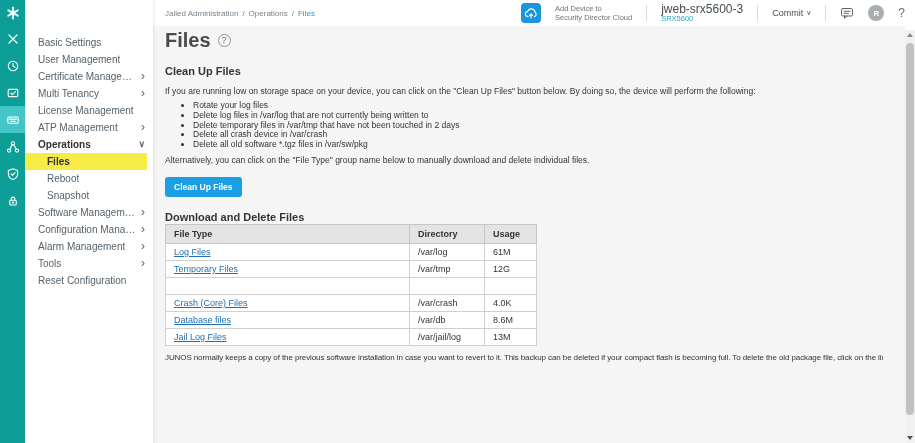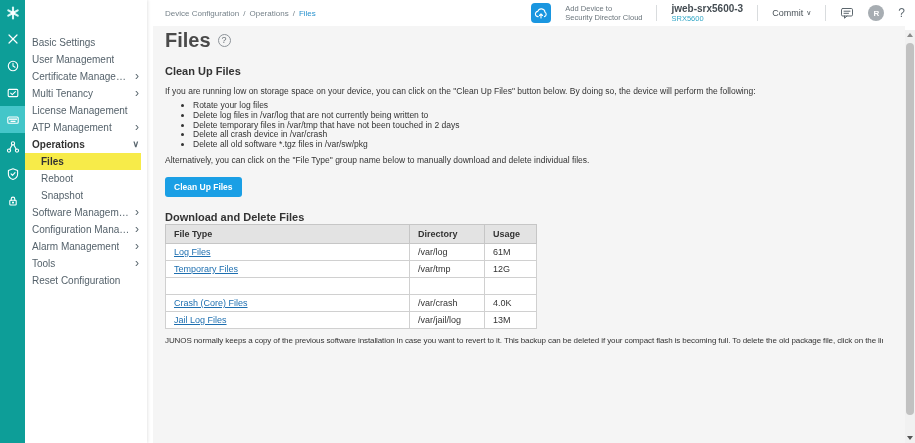--- a/index.html
+++ b/index.html
@@ -8,39 +8,39 @@
   #app { position:relative; width:915px; height:443px; background:#fff; overflow:hidden; }
 
   
   .iconstrip { position:absolute; left:0; top:0; width:25px; height:443px; background:#0d9e98; display:flex; flex-direction:column; align-items:center; z-index:5; }
   .iconstrip .logo-cell { width:25px; height:25px; display:flex; align-items:center; justify-content:center; }
   .iconstrip .icon-cell { width:25px; height:27px; display:flex; align-items:center; justify-content:center; cursor:pointer; }
   .iconstrip .icon-cell.active { background:#44c6c9; }
   .iconstrip svg { display:block; }
 
   
-  .menu { position:absolute; left:19px; top:0; width:128px; height:443px; background:#fff; box-shadow:1px 0 3px rgba(0,0,0,0.10); padding-top:34px; z-index:4; }
+  .menu { position:absolute; left:25px; top:0; width:128px; height:443px; background:#fff; box-shadow:1px 0 3px rgba(0,0,0,0.10); padding-top:34px; z-index:4; }
   .menu-item { height:17px; line-height:17px; font-size:10px; color:#55626b; padding:0 8px 0 13px; display:flex; align-items:center; justify-content:space-between; white-space:nowrap; overflow:hidden; cursor:pointer; }
   .menu-item .lbl { overflow:hidden; text-overflow:ellipsis; }
   .menu-item .chev { color:#5a676f; font-size:12px; line-height:17px; flex:0 0 auto; margin-left:4px; }
   .menu-item.bold { font-weight:bold; color:#333; }
   .menu-item.sub { padding-left:22px; }
   .menu-item.active-yellow { background:#f7eb49; font-weight:bold; color:#333; width:122px; }
 
   
   .header { position:absolute; left:153px; top:0; width:762px; height:26px; background:#fff; display:flex; align-items:center; padding:0 10px 0 12px; z-index:3; }
   .breadcrumb { font-size:8px; color:#76828a; display:flex; align-items:center; gap:4px; }
   .breadcrumb .crumb { cursor:pointer; }
   .breadcrumb .crumb.current { color:#2a93cf; }
   .hdr-right { margin-left:auto; display:flex; align-items:center; gap:14px; }
   .sd-icon { width:20px; height:20px; background:#1a96e0; border-radius:4px; display:flex; align-items:center; justify-content:center; cursor:pointer; flex:0 0 auto; }
   .sd-text { font-size:7.5px; line-height:9px; color:#6b757c; cursor:pointer; }
   .vdiv { width:1px; height:16px; background:#d9dcde; }
   .device-block { text-align:left; }
-  .device-name { font-size:10px; color:#454d53; line-height:10px;font-weight:bold; }
+  .device-name { font-size:12px; color:#454d53; line-height:10px; }
   .device-model { font-size:7.5px; color:#33a7c6; line-height:9px; }
   .commit { font-size:9px; color:#4a5258; display:flex; align-items:center; gap:3px; cursor:pointer; }
   .commit .caret { font-size:7px; color:#4a5258; }
   .fb-icon { cursor:pointer; display:flex; }
   .avatar { width:16px; height:16px; border-radius:50%; background:#a7adb2; color:#fff; font-size:8px; font-weight:bold; display:flex; align-items:center; justify-content:center; cursor:pointer; }
   .help-q { font-size:12px; color:#5f6a72; cursor:pointer; }
 
   
   .content { position:absolute; left:153px; top:26px; width:752px; height:417px; background:#f5f5f5; padding:0 22px 0 12px; overflow:hidden; z-index:2; }
   .page-title-row { margin-top:3px; display:flex; align-items:center; gap:7px; }
@@ -196,21 +196,21 @@
         <span class="lbl">Tools</span>
         <span class="chev">›</span>
       </div>
     <div class="menu-item">
         <span class="lbl">Reset Configuration</span>
       </div>
   </nav>
 
   <header class="header">
     <div class="breadcrumb">
-      <span class="crumb">Device Configuration</span>
+      <span class="crumb">Jailed Administration</span>
       <span>/</span>
       <span class="crumb">Operations</span>
       <span>/</span>
       <span class="crumb current">Files</span>
     </div>
     <div class="hdr-right">
       <div class="sd-icon">
         <svg width="14" height="14" viewBox="0 0 14 14" fill="none" stroke="#fff" stroke-width="1.1" stroke-linecap="round" stroke-linejoin="round">
             <path d="M4.2 10.6 a2.6 2.6 0 0 1 -.4-5.2 A3.7 3.7 0 0 1 11 6.2 a2.4 2.4 0 0 1 -.6 4.4"></path>
             <path d="M7 12 V8 M5.5 9.5 L7 7.9 8.5 9.5"></path>
@@ -285,20 +285,25 @@
           <td class="c1"></td>
           <td class="c2"></td>
           <td class="c3"></td>
         </tr>
         <tr>
           <td class="c1"><a class="tlink">Crash (Core) Files</a></td>
           <td class="c2">/var/crash</td>
           <td class="c3">4.0K</td>
         </tr>
         <tr>
+          <td class="c1"><a class="tlink">Database files</a></td>
+          <td class="c2">/var/db</td>
+          <td class="c3">8.6M</td>
+        </tr>
+        <tr>
           <td class="c1"><a class="tlink">Jail Log Files</a></td>
           <td class="c2">/var/jail/log</td>
           <td class="c3">13M</td>
         </tr>
       </tbody>
     </table>
 
     <p class="backup-text">JUNOS normally keeps a copy of the previous software installation in case you want to revert to it. This backup can be deleted if your compact flash is becoming full. To delete the old package file, click on the link below.</p>
   </main>
 

